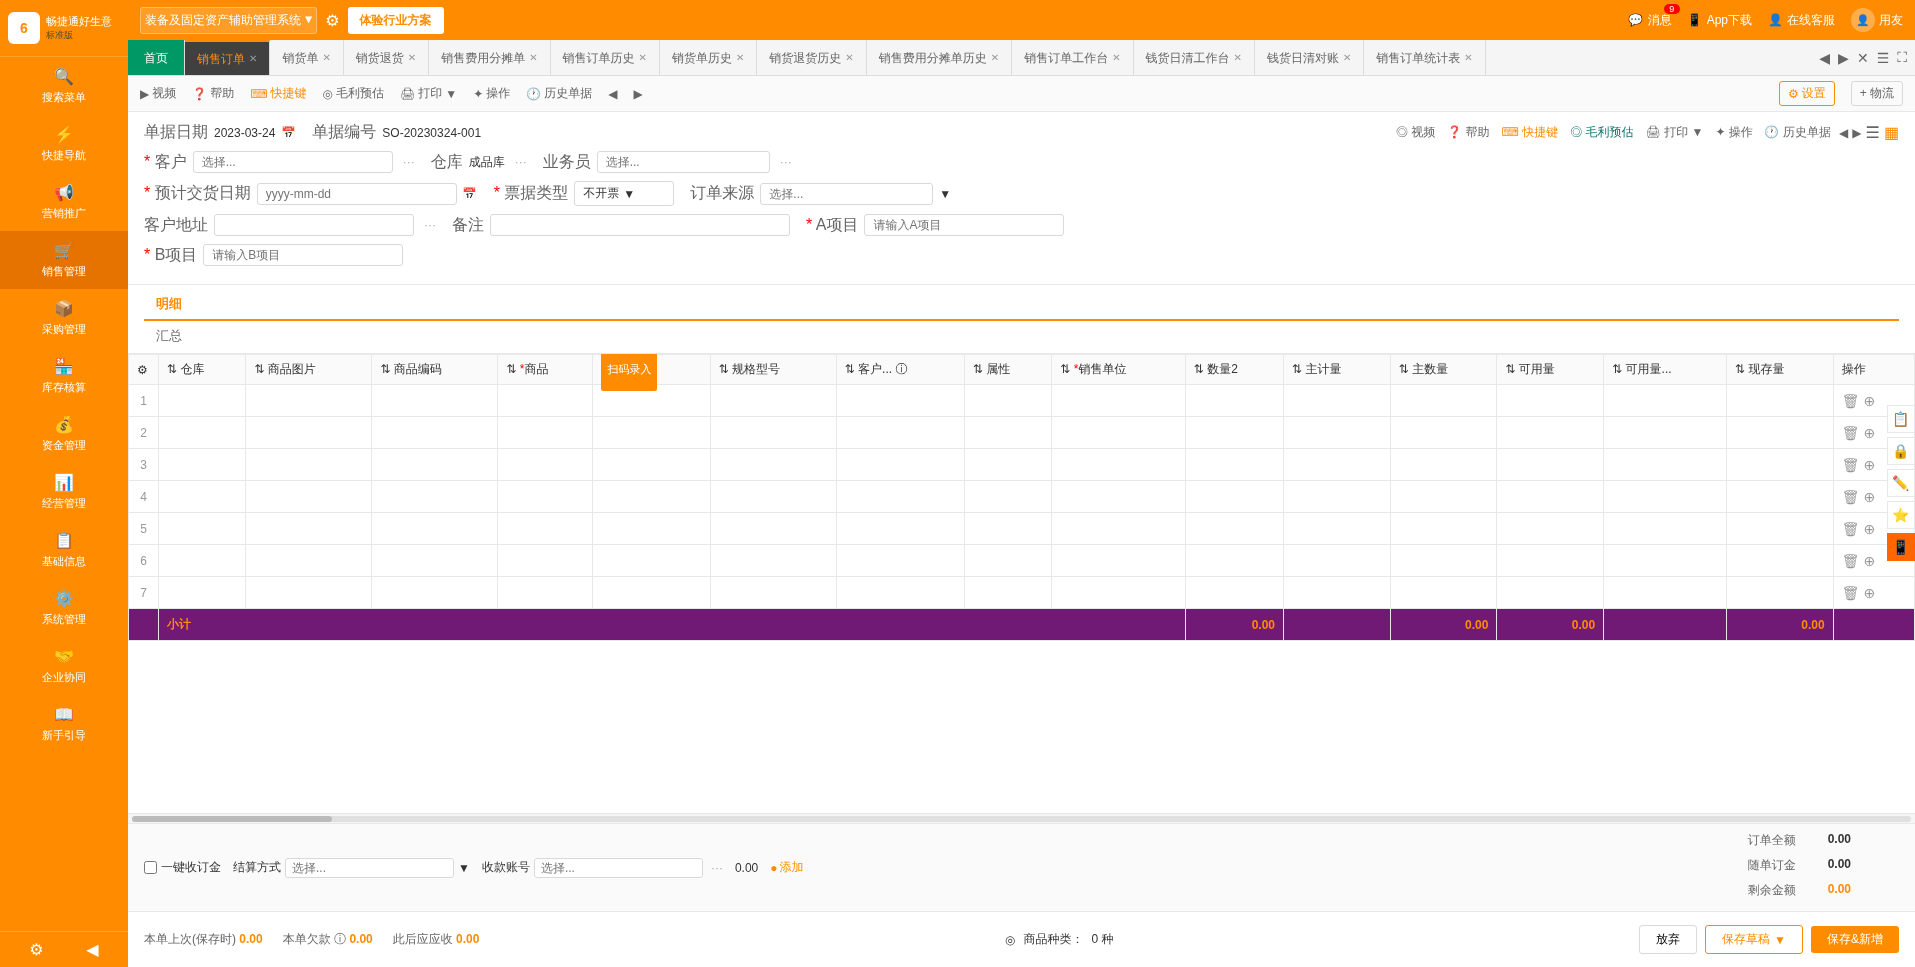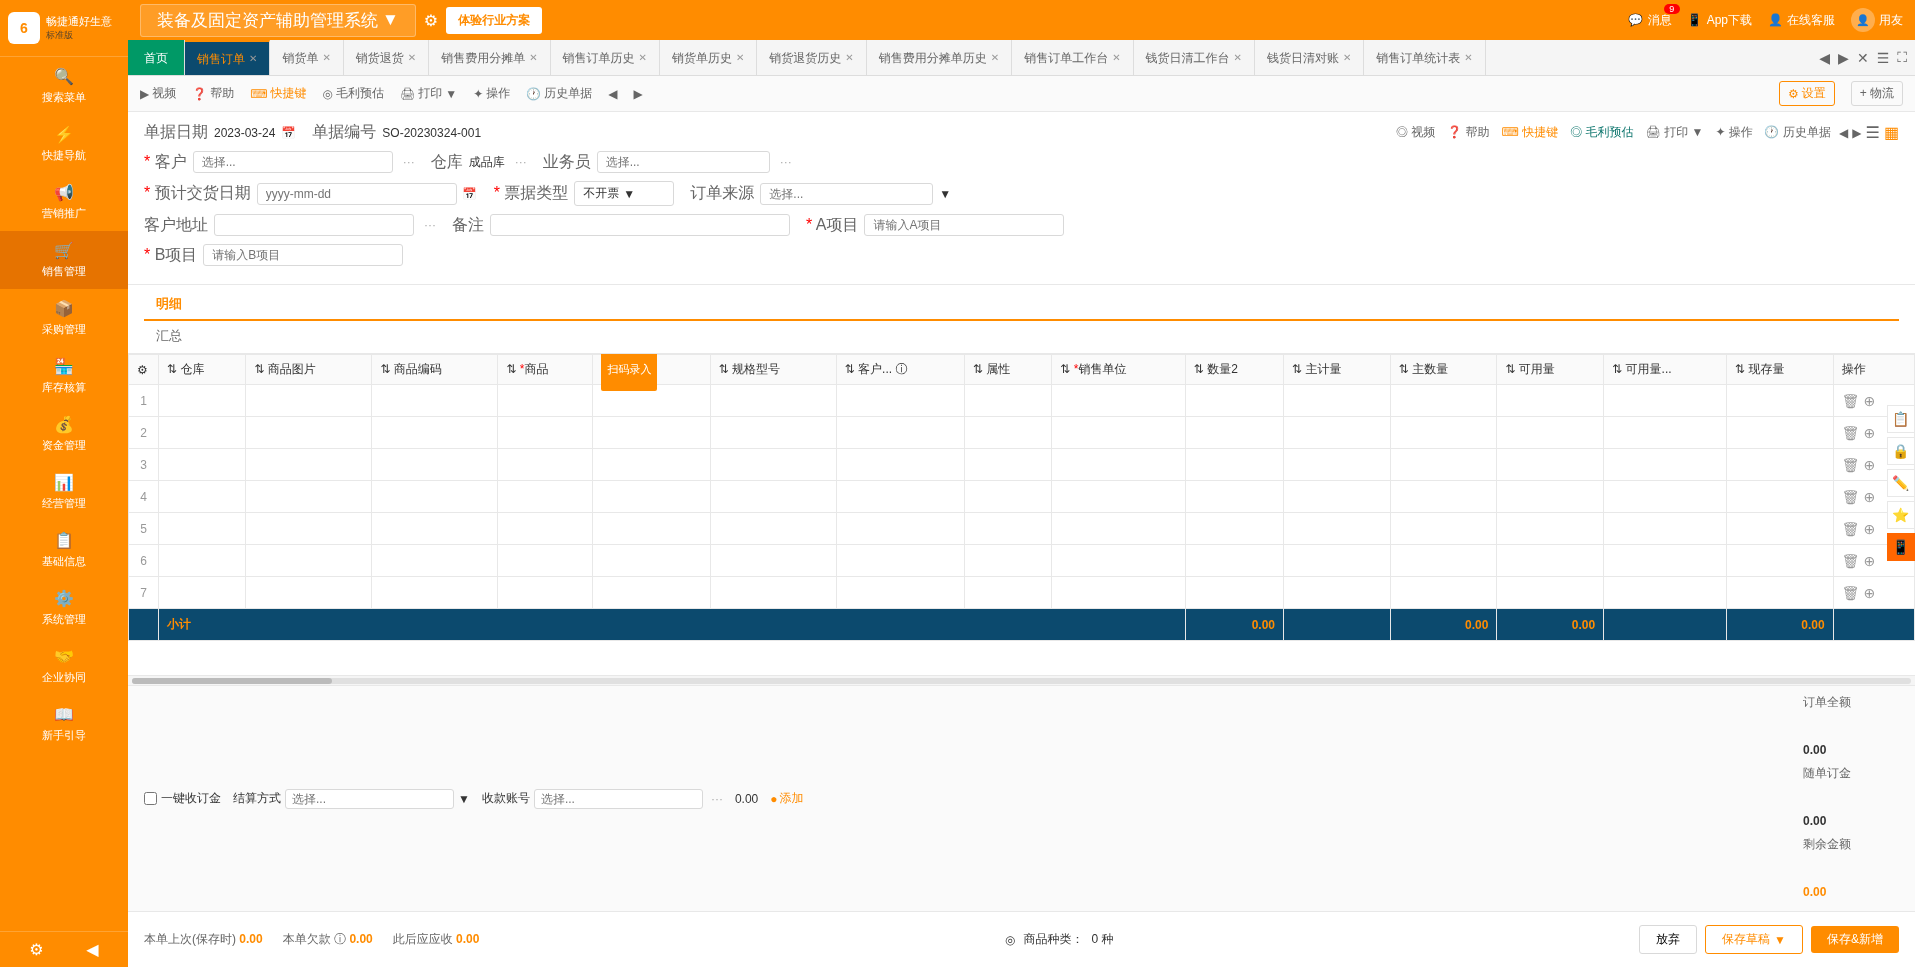--- a/index.html
+++ b/index.html
@@ -20,32 +20,32 @@
     .sidebar-item-icon { font-size: 16px; }
     .sidebar-bottom { width: 100%; padding: 8px; display: flex; justify-content: space-around; border-top: 1px solid rgba(255,255,255,0.2); }
     .sidebar-bottom-icon { color: white; font-size: 16px; cursor: pointer; }
 
     
     .main { flex: 1; display: flex; flex-direction: column; overflow: hidden; }
 
     
     .topbar { height: 40px; background: #ff8c00; display: flex; align-items: center; padding: 0 12px; justify-content: space-between; }
     .topbar-left { display: flex; align-items: center; gap: 8px; }
-    .topbar-system { background: rgba(255,255,255,0.15); border: 1px solid rgba(255,255,255,0.3); color: white; padding: 4px 16px; border-radius: 3px; font-size: 17px; display: flex; align-items: center; gap: 4px; cursor: pointer; }
+    .topbar-system { background: rgba(255,255,255,0.15); border: 1px solid rgba(255,255,255,0.3); color: white; padding: 4px 4px; border-radius: 3px; font-size: 12px; display: flex; align-items: center; gap: 4px; cursor: pointer; font-family: Liberation Mono, monospace; }
     .topbar-settings { color: white; font-size: 16px; cursor: pointer; }
     .topbar-solution { background: white; color: #ff8c00; border: none; padding: 5px 12px; border-radius: 3px; font-size: 12px; font-weight: bold; cursor: pointer; }
     .topbar-right { display: flex; align-items: center; gap: 16px; color: white; font-size: 12px; }
     .topbar-badge { position: relative; display: inline-block; }
     .badge-num { position: absolute; top: -8px; right: -8px; background: red; color: white; border-radius: 10px; font-size: 9px; padding: 0 4px; min-width: 16px; text-align: center; }
     .topbar-right-item { display: flex; align-items: center; gap: 4px; cursor: pointer; color: white; }
 
     
     .tabs-bar { height: 36px; background: #f5f5f5; border-bottom: 1px solid #ddd; display: flex; align-items: center; overflow: hidden; }
     .tab-item { padding: 0 12px; height: 36px; line-height: 36px; white-space: nowrap; cursor: pointer; font-size: 12px; color: #666; border-right: 1px solid #ddd; display: flex; align-items: center; gap: 4px; flex-shrink: 0; }
-    .tab-item.active { background: #0c4a6e; color: #ff8c00; border-top: 2px solid #ff8c00; }
+    .tab-item.active { background: #404040; color: #ff8c00; border-top: 2px solid #ff8c00; }
     .tab-item .close-x { color: #999; font-size: 10px; }
     .tab-home { background: #009966; color: white; padding: 0 16px; }
     .tabs-controls { margin-left: auto; display: flex; align-items: center; padding: 0 4px; }
     .tabs-controls span { cursor: pointer; padding: 2px 4px; font-size: 14px; color: #666; }
 
     
     .content { flex: 1; overflow: hidden; display: flex; flex-direction: column; background: white; }
 
     
     .content-toolbar { height: 36px; background: #fafafa; border-bottom: 1px solid #e8e8e8; display: flex; align-items: center; padding: 0 12px; gap: 16px; font-size: 12px; color: #666; }
@@ -69,21 +69,21 @@
     .content-tab { padding: 6px 12px; cursor: pointer; font-size: 13px; color: #666; border-bottom: 2px solid transparent; }
     .content-tab.active { color: #ff8c00; border-bottom-color: #ff8c00; font-weight: bold; }
 
     
     .table-wrapper { flex: 1; overflow: auto; }
     table { width: 100%; border-collapse: collapse; font-size: 12px; }
     thead tr { background: #fafafa; }
     th { padding: 6px 8px; text-align: left; border: 1px solid #e8e8e8; color: #333; font-weight: normal; white-space: nowrap; position: sticky; top: 0; background: #fafafa; z-index: 1; }
     td { padding: 4px 8px; border: 1px solid #e8e8e8; color: #333; height: 32px; }
     .row-num { color: #999; text-align: center; width: 30px; }
-    .subtotal-row td { background: #0c4a6e; color: #ff8c00; font-weight: bold; }
+    .subtotal-row td { background: #701a75; color: #ff8c00; font-weight: bold; }
     .subtotal-label { color: #ff8c00; }
     .subtotal-num { color: #ff8c00; text-align: right; }
     .table-ops { display: flex; gap: 4px; align-items: center; }
     .table-op-btn { cursor: pointer; color: #999; font-size: 14px; }
 
     
     .scan-btn { background: #ff8c00; color: white; padding: 16px 6px; border-radius: 2px; font-size: 11px; cursor: pointer; white-space: nowrap; }
 
     
     .footer-area { border-top: 1px solid #e8e8e8; padding: 8px 16px; background: #fafafa; }
@@ -93,21 +93,21 @@
     .footer-input { border: 1px solid #d9d9d9; border-radius: 3px; padding: 2px 6px; font-size: 12px; min-width: 80px; }
     .add-btn { color: #ff8c00; cursor: pointer; display: flex; align-items: center; gap: 2px; }
 
     
     .bottom-bar { height: 56px; background: #fff; border-top: 1px solid #e8e8e8; display: flex; align-items: center; justify-content: space-between; padding: 0 16px; font-size: 12px; }
     .bottom-left { display: flex; align-items: center; gap: 20px; color: #666; }
     .bottom-right { display: flex; align-items: center; gap: 8px; }
     .btn-discard { border: 1px solid #d9d9d9; background: white; padding: 5px 16px; border-radius: 3px; cursor: pointer; font-size: 12px; }
     .btn-save-draft { border: 1px solid #ff8c00; background: white; color: #ff8c00; padding: 5px 16px; border-radius: 3px; cursor: pointer; font-size: 12px; display: flex; align-items: center; gap: 4px; }
     .btn-save-new { background: #ff8c00; color: white; border: none; padding: 5px 16px; border-radius: 3px; cursor: pointer; font-size: 12px; }
-    .summary-row { display: flex; justify-content: flex-end; gap: 32px; margin-bottom: 4px; flex-direction: column; }
+    .summary-row { display: flex; justify-content: flex-end; gap: 32px; margin-bottom: 4px; }
     .summary-label { color: #666; }
     .summary-value { color: #333; font-weight: bold; }
 
     
     .scroll-bar-area { height: 10px; background: #f5f5f5; border-top: 1px solid #e8e8e8; display: flex; align-items: center; padding: 0 4px; }
     .scroll-track { flex: 1; height: 6px; background: #e0e0e0; border-radius: 3px; position: relative; }
     .scroll-thumb { width: 200px; height: 6px; background: #bbb; border-radius: 3px; }
     .right-panel-btn { width: 28px; height: 28px; display: flex; align-items: center; justify-content: center; cursor: pointer; color: #666; font-size: 14px; border: 1px solid #e8e8e8; background: white; margin-bottom: 2px; }
 
     .orange-highlight { color: #ff8c00; }

